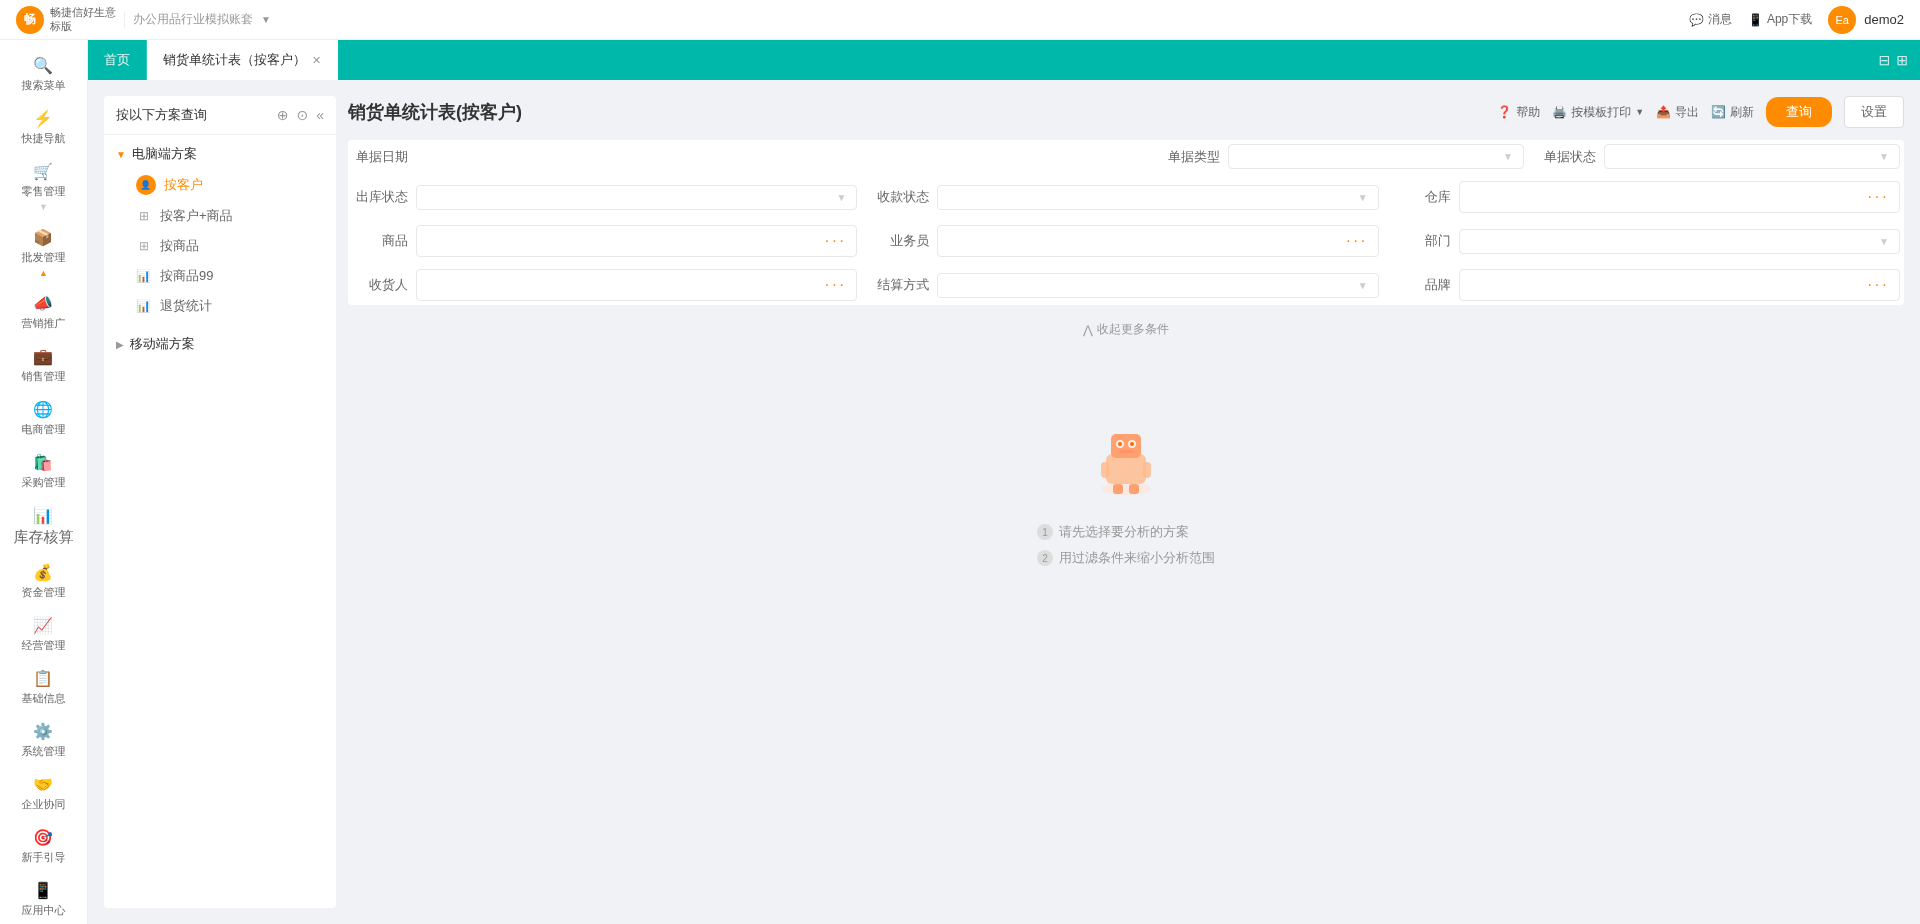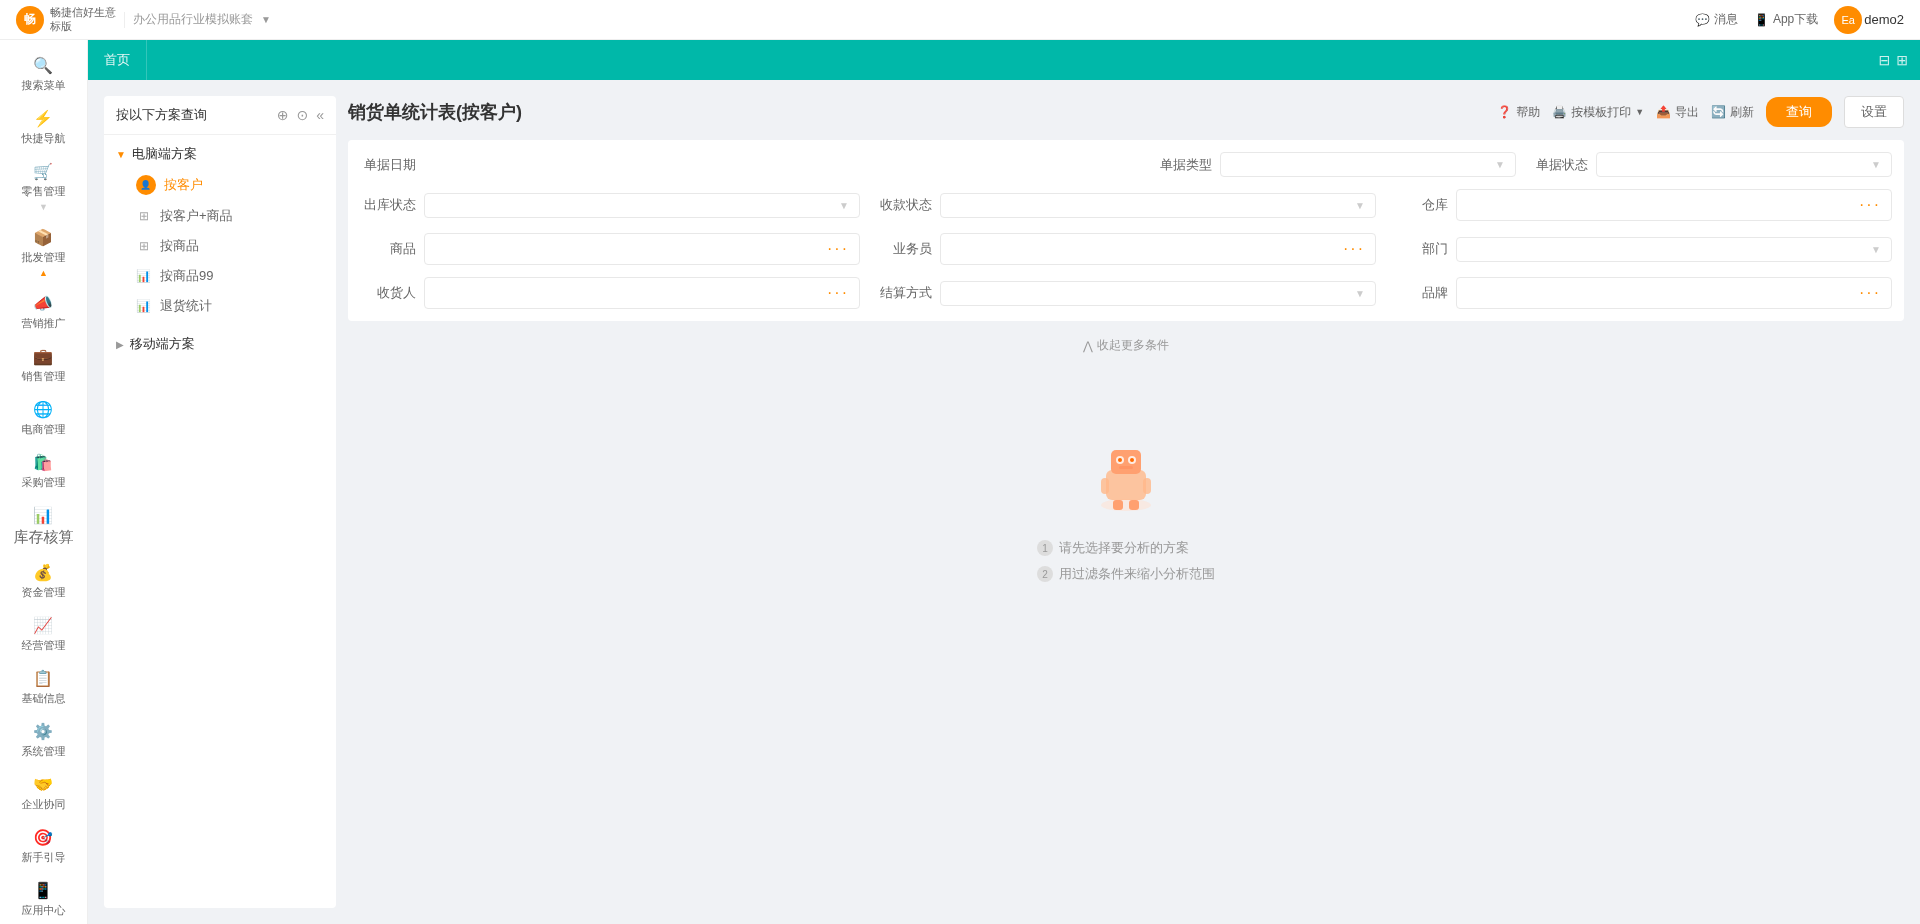--- a/index.html
+++ b/index.html
@@ -60,37 +60,37 @@
     .scheme-action-btn { color: #999; cursor: pointer; font-size: 14px; }
 
     .scheme-group { padding: 4px 0; }
     .scheme-group-title { padding: 6px 12px; display: flex; align-items: center; gap: 6px; font-size: 13px; color: #333; cursor: pointer; }
     .scheme-item { padding: 6px 12px 6px 32px; display: flex; align-items: center; gap: 8px; font-size: 13px; color: #666; cursor: pointer; }
     .scheme-item.active { color: #ff8c00; }
     .scheme-item-icon { width: 16px; height: 16px; display: flex; align-items: center; justify-content: center; font-size: 12px; }
     .active-dot { width: 20px; height: 20px; background: #ff8c00; border-radius: 50%; display: flex; align-items: center; justify-content: center; color: white; font-size: 10px; flex-shrink: 0; }
 
     
-    .filter-grid { background: #fff; border-radius: 4px; padding: 12px; }
+    .filter-grid { background: #fff; border-radius: 4px; padding: 4px; }
     .filter-grid-row { display: grid; grid-template-columns: 1fr 1fr 1fr; gap: 16px; margin-bottom: 12px; }
     .filter-grid-row:last-child { margin-bottom: 0; }
     .filter-cell { display: flex; align-items: center; gap: 8px; }
     .filter-cell-label { font-size: 13px; color: #666; white-space: nowrap; min-width: 56px; text-align: right; }
     .filter-cell-input { flex: 1; }
 
     .collapse-btn { display: flex; align-items: center; justify-content: center; padding: 8px 0; color: #999; font-size: 12px; cursor: pointer; margin: 8px 0; }
 
     
     .empty-state { display: flex; flex-direction: column; align-items: center; justify-content: center; padding: 60px 0; }
     .empty-tips { display: flex; flex-direction: column; gap: 8px; }
     .empty-tip { font-size: 13px; color: #999; display: flex; align-items: center; gap: 6px; }
     .tip-num { width: 16px; height: 16px; border-radius: 50%; background: #ddd; display: flex; align-items: center; justify-content: center; font-size: 10px; color: #999; flex-shrink: 0; }
 
     
-    .user-area { display: flex; align-items: center; gap: 2px; cursor: pointer; }
+    .user-area { display: flex; align-items: center; gap: 8px; cursor: pointer; }
     .user-avatar { width: 28px; height: 28px; border-radius: 50%; background: #ff8c00; display: flex; align-items: center; justify-content: center; color: white; font-size: 12px; overflow: hidden; }
 
     .divider-v { width: 1px; height: 16px; background: #eee; }
 
     
     ::-webkit-scrollbar { width: 4px; height: 4px; }
     ::-webkit-scrollbar-thumb { background: #ddd; border-radius: 2px; }
 
     .page-inner { display: flex; flex: 1; overflow: hidden; gap: 12px; padding: 16px; background: #f0f2f5; }
   </style>
@@ -204,20 +204,24 @@
         
       </div>
 
     </div>
 
     <div class="content-area">
 
       <div class="tab-bar">
         <div class="tab-item tab-home">
           <span>首页</span>
+        </div>
+        <div class="tab-item active">
+          <span>销货单统计表（按客户）</span>
+          <span class="tab-close">✕</span>
         </div>
         <div class="tab-maximize">
           <span style="margin-right:6px; font-size:14px;">⊟</span>
           <span style="font-size:14px;">⊞</span>
         </div>
       </div>
 
       <div class="page-inner">
 
         <div class="scheme-panel" style="width:232px; flex-shrink:0;">

